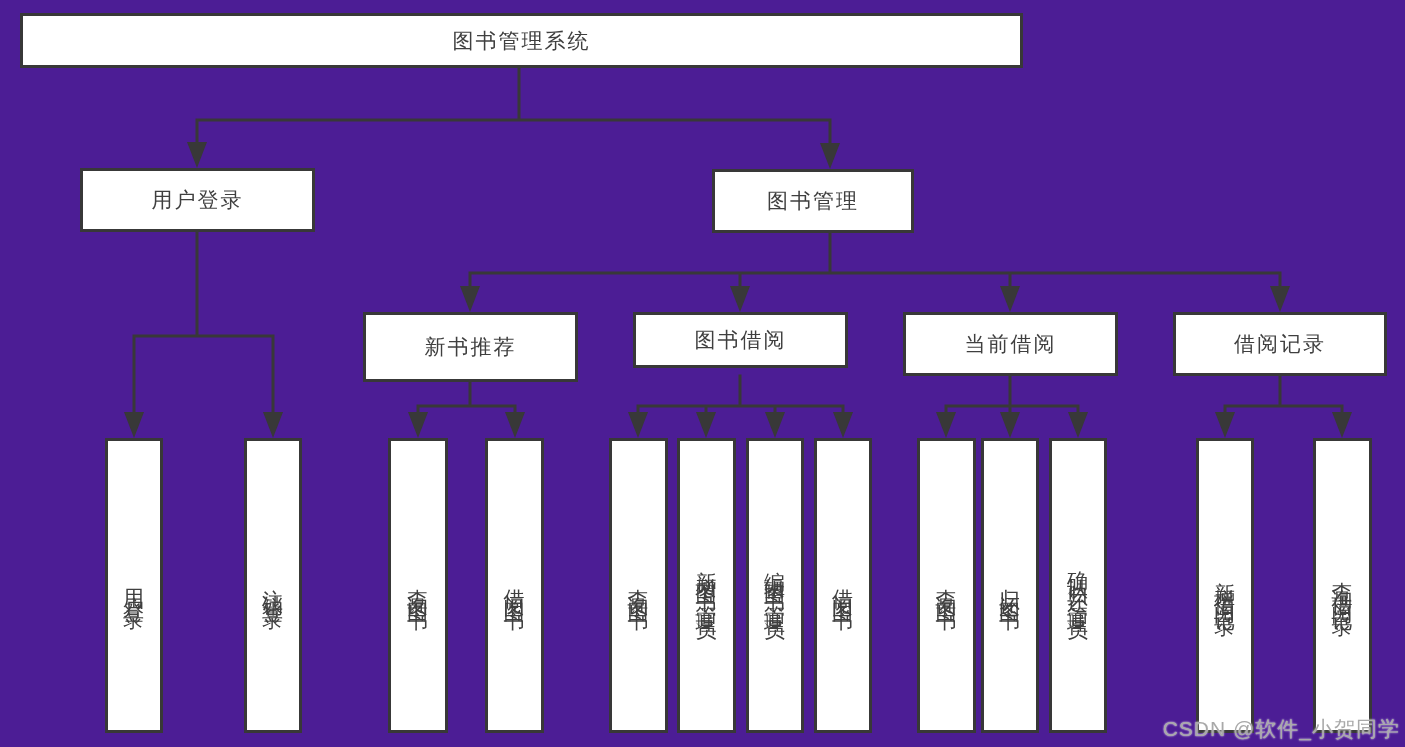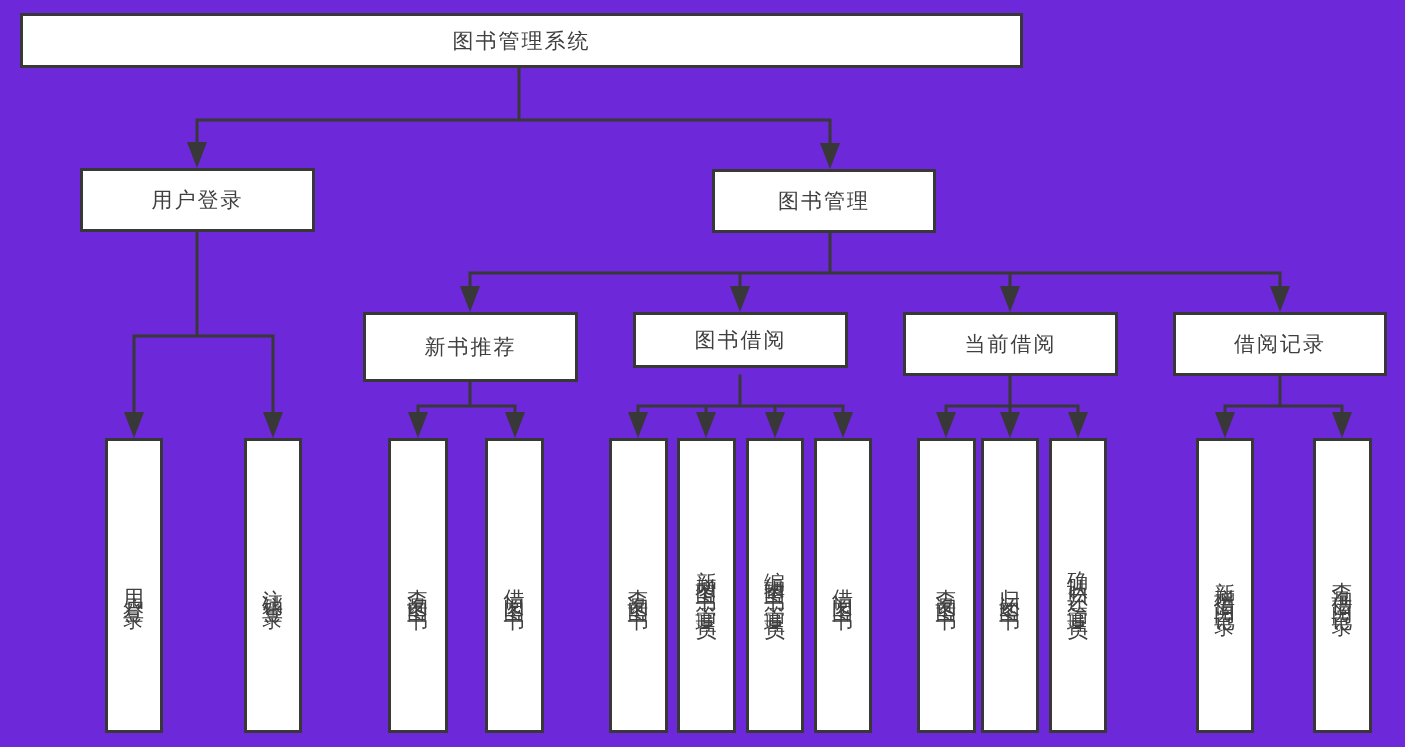--- a/index.html
+++ b/index.html
@@ -1,20 +1,20 @@
 <!DOCTYPE html>
 <html><head>
 <meta charset="utf-8">
 <style>
   html,body { margin:0; padding:0; background:#ffffff; }
   .canvas {
     position: relative;
     width: 1405px;
     height: 747px;
-    background: #6d28d9;
+    background: #4c1d95;
     font-family: "Liberation Sans", sans-serif;
     overflow: hidden;
   }
   .connectors {
     position: absolute;
     left: 0; top: 0;
     z-index: 0;
   }
   .box {
     position: absolute;
@@ -54,21 +54,21 @@
     bottom: 4px;
     font-size: 21px;
     color: #a9a9a9;
     letter-spacing: 1px;
     z-index: 3;
     text-shadow: 0 0 2px #ffffff;
   }
   
   #root            { left: 20px;  top: 13px;  width: 1003px; height: 55px; }
   #user-login      { left: 80px;  top: 168px; width: 235px;  height: 64px; }
-  #book-mgmt       { left: 712px; top: 169px; width: 224px;  height: 64px; }
+  #book-mgmt       { left: 712px; top: 169px; width: 202px;  height: 64px; }
   #new-books       { left: 363px; top: 312px; width: 215px;  height: 70px; }
   #book-borrow     { left: 633px; top: 312px; width: 215px;  height: 56px; }
   #current-borrow  { left: 903px; top: 312px; width: 215px;  height: 64px; }
   #borrow-records  { left: 1173px;top: 312px; width: 214px;  height: 64px; }
   #lf-user-login   { left: 105px;  width: 58px; }
   #lf-logout       { left: 244px;  width: 58px; }
   #lf-nb-query     { left: 388px;  width: 60px; }
   #lf-nb-borrow    { left: 485px;  width: 59px; }
   #lf-bb-query     { left: 609px;  width: 59px; }
   #lf-bb-add       { left: 677px;  width: 59px; }
@@ -142,14 +142,15 @@
   <div class="leaf" id="lf-bb-query">查询图书</div>
   <div class="leaf" id="lf-bb-add">新增图书（管理员）</div>
   <div class="leaf" id="lf-bb-edit">编辑图书（管理员）</div>
   <div class="leaf" id="lf-bb-borrow">借阅图书</div>
   <div class="leaf" id="lf-cb-query">查询图书</div>
   <div class="leaf" id="lf-cb-return">归还图书</div>
   <div class="leaf" id="lf-cb-confirm">确认归还（管理员）</div>
   <div class="leaf" id="lf-br-add">新增借阅记录</div>
   <div class="leaf" id="lf-br-query">查询借阅记录</div>
 
+  <div class="watermark">CSDN @软件_小贺同学</div>
 
 </div>
 
 </body></html>

